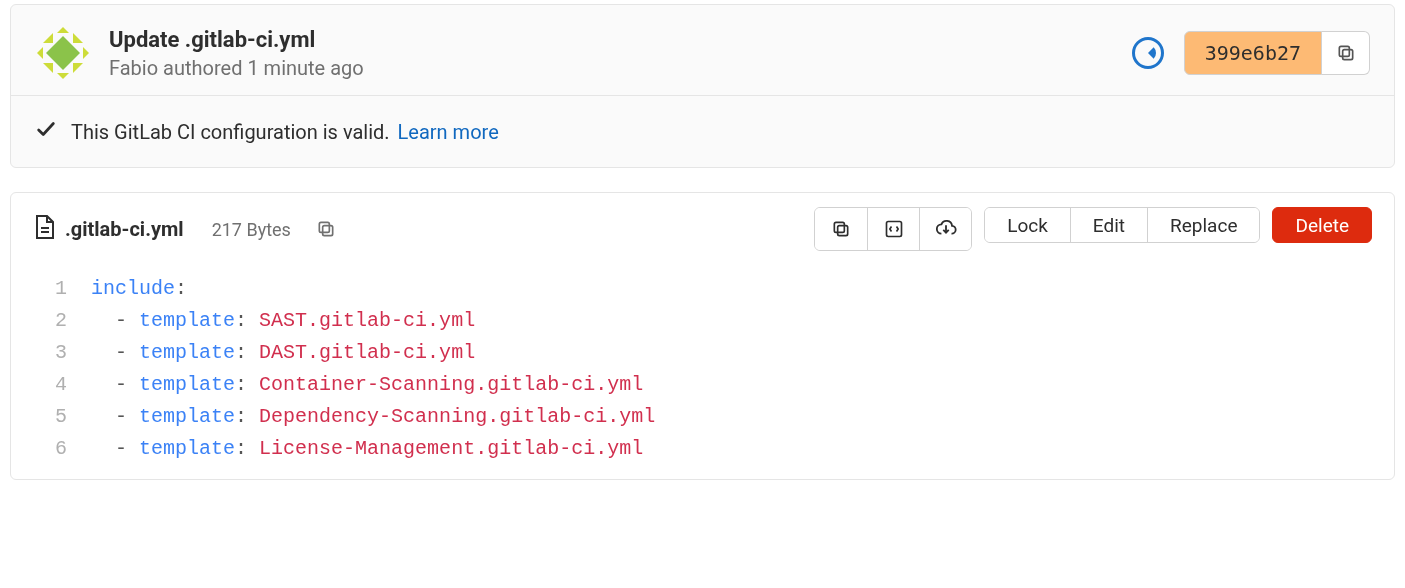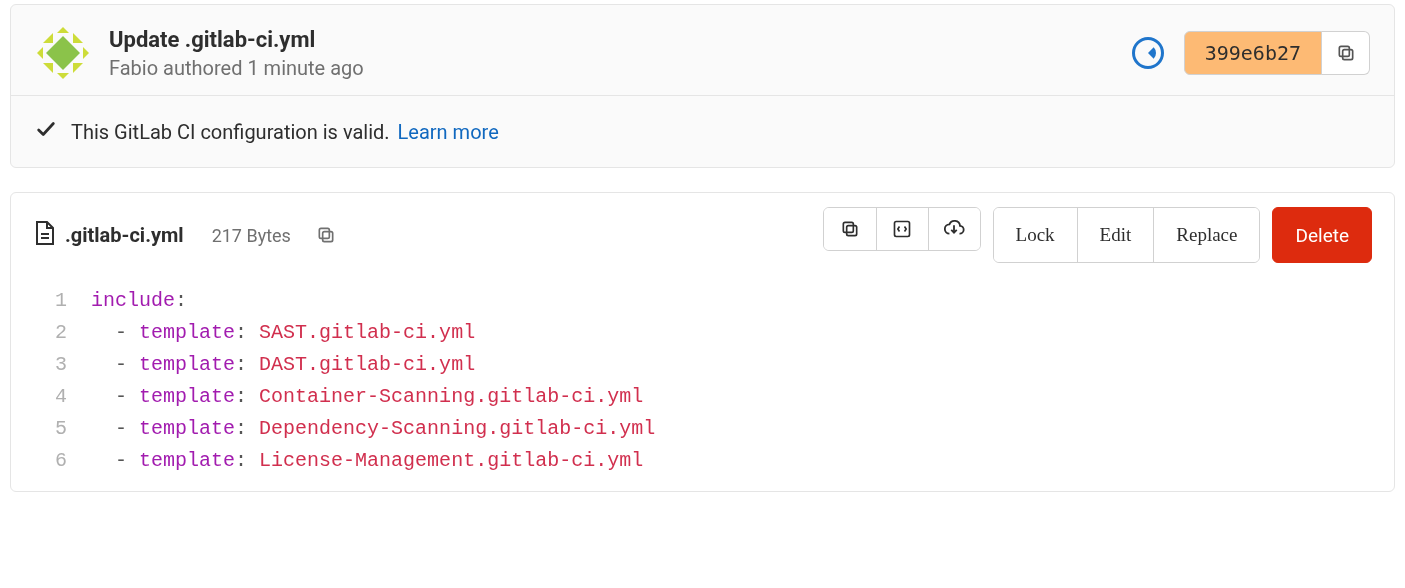--- a/index.html
+++ b/index.html
@@ -133,60 +133,59 @@
     display:flex; align-items:center; justify-content:center;
     cursor:pointer; color:#2e2e2e;
     background:#fff;
   }
   .icon-btn + .icon-btn { border-left: 1px solid #d1d1d1; }
   .text-btn-group {
     display: flex;
     border: 1px solid #d1d1d1;
     border-radius: 6px;
     overflow: hidden;
-    height: 56px;
-    font-family: Liberation Serif, serif;
+    height: 36px;
   }
   .text-btn {
     padding: 0 22px;
     display:flex; align-items:center; justify-content:center;
     font-size: 19px;
     color:#2e2e2e;
     background:#fff;
     cursor:pointer;
   }
   .text-btn + .text-btn { border-left: 1px solid #d1d1d1; }
   .delete-btn {
     background:#dd2b0e;
     color:#fff;
     border:1px solid #dd2b0e;
     border-radius: 6px;
     padding: 0 22px;
-    height:56px;
+    height:36px;
     font-size:19px;
     display:flex; align-items:center;
     cursor:pointer;
   }
   .code-area {
     display:flex;
     font-family: "SFMono-Regular", Menlo, Consolas, "Liberation Mono", monospace;
     font-size: 20px;
     line-height: 1.6;
     padding: 8px 0 14px 0;
   }
   .gutter {
     width: 80px;
     text-align: right;
     color: #b0b0b0;
     padding-right: 24px;
     user-select: none;
   }
   .gutter div { }
   .code { flex:1; white-space: pre; color:#2e2e2e; padding-right:20px; overflow:hidden; }
-  .tok-key { color: #a21caf; }
+  .tok-key { color: #3b82f6; }
   .tok-punct { color: #555; }
   .tok-str { color: #d12f4e; }
 </style>
 </head>
 <body>
 
 <div class="panel">
   <div class="commit-top">
     <svg class="avatar" viewBox="0 0 56 56">
       <g fill="#8bc34a">

